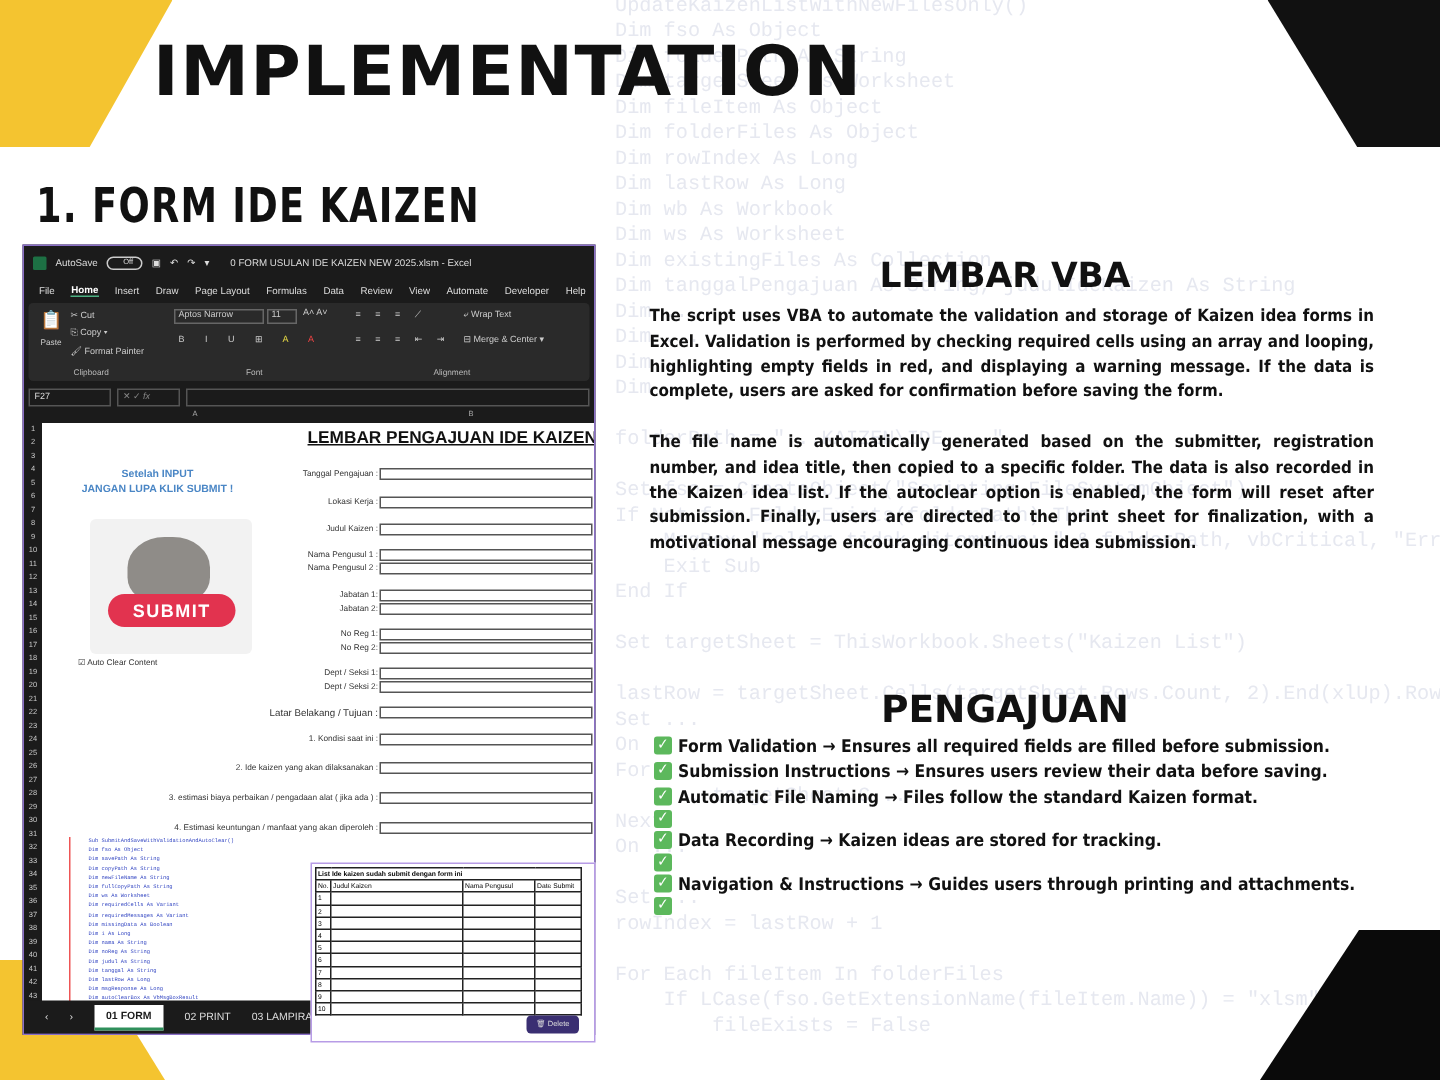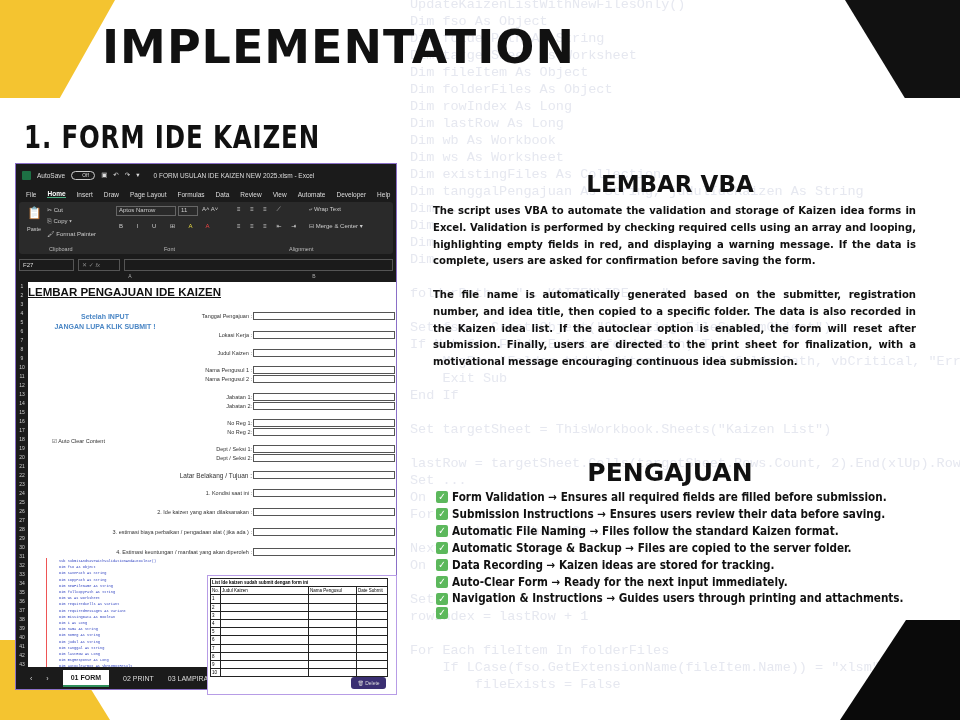--- a/index.html
+++ b/index.html
@@ -22,21 +22,21 @@
 .rg{position:absolute;top:4px}
 .rg-label{position:absolute;bottom:2px;font-size:5.5px;color:#bbb}
 .x-formula{height:16px;margin-top:3px;display:flex;gap:4px;padding:0 3px;align-items:center}
 .namebox{width:55px;height:12px;border:1px solid #555;font-size:6px;padding-left:3px;line-height:11px}
 .fxbox{width:42px;height:12px;border:1px solid #555;font-size:6px;color:#888;padding-left:3px;line-height:11px}
 .fbar{flex:1;height:12px;border:1px solid #555}
 .x-colhdr{height:9px;display:flex;font-size:5px;color:#aaa;padding-left:12px}
 .sheet{position:absolute;left:12px;top:118px;width:370px;height:387px;background:#fff;color:#222}
 .rownums{position:absolute;left:0;top:118px;width:12px;height:387px;background:#1b1b1b;font-size:5px;color:#ccc}
 .rownums div{height:9px;text-align:center;line-height:9px}
-.sh-title{position:absolute;left:0;width:370px;top:4px;text-align:left;font-weight:bold;font-size:11.5px;text-decoration:underline;color:#111}
+.sh-title{position:absolute;left:0;width:370px;top:4px;text-align:right;font-weight:bold;font-size:11.5px;text-decoration:underline;color:#111}
 .reminder{position:absolute;left:12px;top:30px;width:130px;text-align:center;color:#4a86c5;font-weight:bold;font-size:7px;line-height:10px}
 .fld{position:absolute;display:flex;align-items:center;font-size:5.5px;color:#333}
 .fld .lbl{text-align:right;padding-right:1px}
 .fld .box{height:8px;border:1px solid #555;width:142px}
 .cat{position:absolute;left:32px;top:64px;width:108px;height:90px;background:#f2f2f2;border-radius:4px}
 .cat-face{position:absolute;left:25px;top:12px;width:55px;height:45px;background:#8f8c88;border-radius:45% 45% 40% 40%}
 .submit{position:absolute;left:12px;top:50px;width:85px;height:22px;background:#e2334f;border-radius:11px;color:#fff;font-weight:bold;font-size:12px;text-align:center;line-height:22px;letter-spacing:1px}
 .autoclear{position:absolute;left:24px;top:156px;font-size:5.5px;color:#333}
 .vba-mini{position:absolute;left:18px;top:276px;font-family:"Liberation Mono",monospace;font-size:3.6px;line-height:6.2px;color:#3346c2;white-space:pre;border-left:1px solid #e55;padding-left:12px}
 .x-tabs{position:absolute;left:0;bottom:0;width:100%;height:22px;background:#1b1b1b;display:flex;align-items:center;font-size:7px;color:#ddd;gap:14px;padding-left:14px}
@@ -209,20 +209,24 @@
       <div>42</div>
       <div>43</div>
     </div>
 
   <div class="sheet">
     <div class="sh-title">LEMBAR PENGAJUAN IDE KAIZEN</div>
     <div class="reminder">
       <div>Setelah INPUT</div>
       <div>JANGAN LUPA KLIK SUBMIT !</div>
     </div>
+    <div class="cat">
+      <div class="cat-face"></div>
+      <div class="submit">SUBMIT</div>
+    </div>
     <div class="autoclear">☑ <span>Auto Clear Content</span></div>
     <div id="fields">
         <div class="fld" style="top: 30px; left: 0px;">
           <span class="lbl" style="width: 225px;">Tanggal Pengajuan :</span>
           <span class="box"></span>
         </div>
         <div class="fld" style="top: 49px; left: 0px;">
           <span class="lbl" style="width: 225px;">Lokasi Kerja :</span>
           <span class="box"></span>
         </div>
@@ -405,29 +409,27 @@
     <li>
       <span class="chk">✓</span>
       <span>Submission Instructions → Ensures users review their data before saving.</span>
     </li>
     <li>
       <span class="chk">✓</span>
       <span>Automatic File Naming → Files follow the standard Kaizen format.</span>
     </li>
     <li>
       <span class="chk">✓</span>
-      <span>Automatic Storage &amp; Backup → Files are copied to the server folder.</span>
     </li>
     <li>
       <span class="chk">✓</span>
       <span>Data Recording → Kaizen ideas are stored for tracking.</span>
     </li>
     <li>
       <span class="chk">✓</span>
-      <span>Auto-Clear Form → Ready for the next input immediately.</span>
     </li>
     <li>
       <span class="chk">✓</span>
       <span>Navigation &amp; Instructions → Guides users through printing and attachments.</span>
     </li>
     <li>
       <span class="chk">✓</span>
     </li>
   </ul>
 

